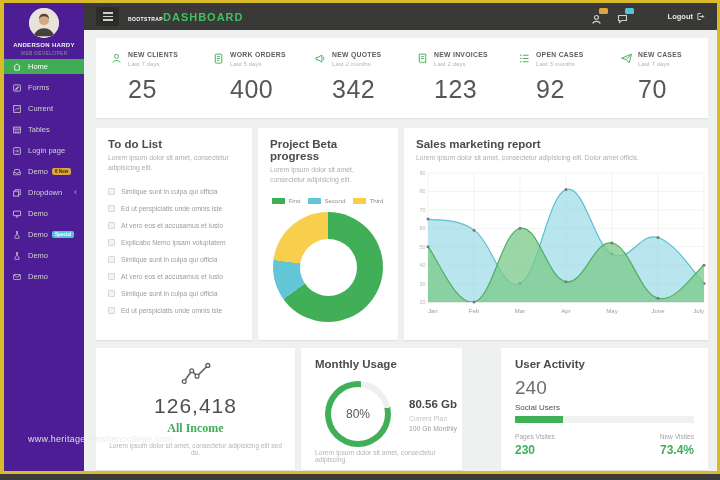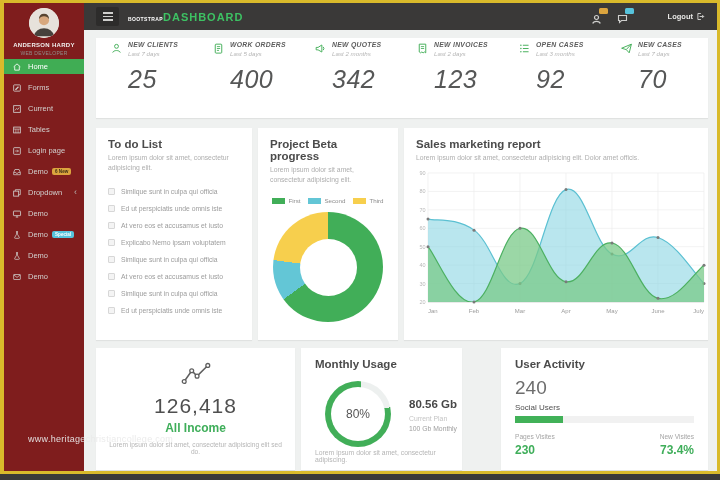--- a/index.html
+++ b/index.html
@@ -5,21 +5,21 @@
   * { margin:0; padding:0; box-sizing:border-box; }
   html,body { width:720px; height:480px; }
   body { font-family:"Liberation Sans", sans-serif; background:#3b3a39; position:relative; overflow:hidden; }
 
   .frame { position:absolute; left:0; top:0; width:720px; height:474px;
            border:3px solid #d9ba2b; border-left-width:4px; z-index:90; pointer-events:none; }
 
   .app { position:absolute; left:4px; top:3px; width:713px; height:468px; }
 
   
-  .sidebar { position:absolute; left:0; top:0; width:80px; height:468px; background:#7f1d1d; }
+  .sidebar { position:absolute; left:0; top:0; width:80px; height:468px; background:#4c1d95; }
   .avatar { position:absolute; left:25px; top:5px; width:30px; height:30px; border-radius:50%;
             overflow:hidden; background:#e9e5df; }
   .profile-name { position:absolute; top:39px; width:100%; text-align:center; font-size:6px;
                   font-weight:bold; color:#f1f1ef; letter-spacing:.3px; }
   .profile-role { position:absolute; top:47px; width:100%; text-align:center; font-size:5px;
                   color:#8f8e8b; letter-spacing:.3px; }
   .menu { position:absolute; top:56px; left:0; width:100%; }
   .s-item { position:relative; height:15px; margin-bottom:6px; display:flex; align-items:center;
             padding-left:8px; color:#d2d1cf; cursor:pointer; }
   .s-item.active { background:#40ad54; color:#fff; }
@@ -45,21 +45,21 @@
   .logout svg { width:9px; height:9px; }
 
   
   .main { position:absolute; left:80px; top:27px; width:633px; height:441px; background:#eff1f0; }
   .card { position:absolute; background:#fff; box-shadow:0 1px 1px rgba(0,0,0,.06); }
   .panel-title { font-size:11.5px; font-weight:bold; color:#4b4b4b; }
   .panel-sub { font-size:6.8px; color:#aeaeae; line-height:1.5; margin-top:3px; }
 
   
   .stats { left:12px; top:8px; width:612px; height:80px; display:flex; }
-  .stat { width:102px; padding:3px 0 0 14px;font-style:italic; }
+  .stat { width:102px; padding:13px 0 0 14px; }
   .stat-top { display:flex; }
   .stat-ic { width:13px; height:13px; color:#47b05c; flex:0 0 13px; margin-top:1px; }
   .stat-head { margin-left:5px; }
   .stat-title { font-size:6.8px; font-weight:bold; color:#5c5c5c; letter-spacing:.3px; }
   .stat-period { font-size:6.2px; color:#b5b5b5; margin-top:2px; }
   .stat-value { font-size:25px; color:#565757; margin:8px 0 0 18px; letter-spacing:.5px; }
 
   
   .todo { left:12px; top:98px; width:156px; height:212px; padding:10px 12px; }
   .todo-list { margin-top:10px; }
@@ -79,21 +79,21 @@
                 background:#fff; border-radius:50%; }
 
   
   .sales { left:320px; top:98px; width:304px; height:212px; padding:10px 12px; }
   .sales-chart { margin-top:5px; }
 
   
   .income { left:12px; top:318px; width:199px; height:122px; text-align:center; padding-top:14px; }
   .trend-ic { display:inline-block; }
   .income-value { font-size:21px; color:#4f4f4f; letter-spacing:1px; margin-top:4px; }
-  .income-label { font-size:12px; font-weight:bold; color:#3fae5a; margin-top:3px; }
+  .income-label { font-size:12px; font-weight:bold; color:#3fae5a; margin-top:3px;font-family:Liberation Serif, serif; }
   .income-desc { font-size:6.6px; color:#b5b5b5; margin-top:6px; padding:0 8px; }
 
   
   .usage { left:217px; top:318px; width:161px; height:122px; padding:10px 14px; }
   .ring { position:absolute; left:24px; top:33px; width:66px; height:66px; border-radius:50%; }
   .ring-hole { position:absolute; left:50%; top:50%; width:54px; height:54px; margin:-27px 0 0 -27px;
                background:#fff; border-radius:50%; display:flex; align-items:center; justify-content:center; }
   .ring-label { font-size:12px; color:#565656; }
   .usage-right { position:absolute; left:108px; top:50px; }
   .usage-amount { font-size:11.5px; font-weight:bold; color:#474747; }

